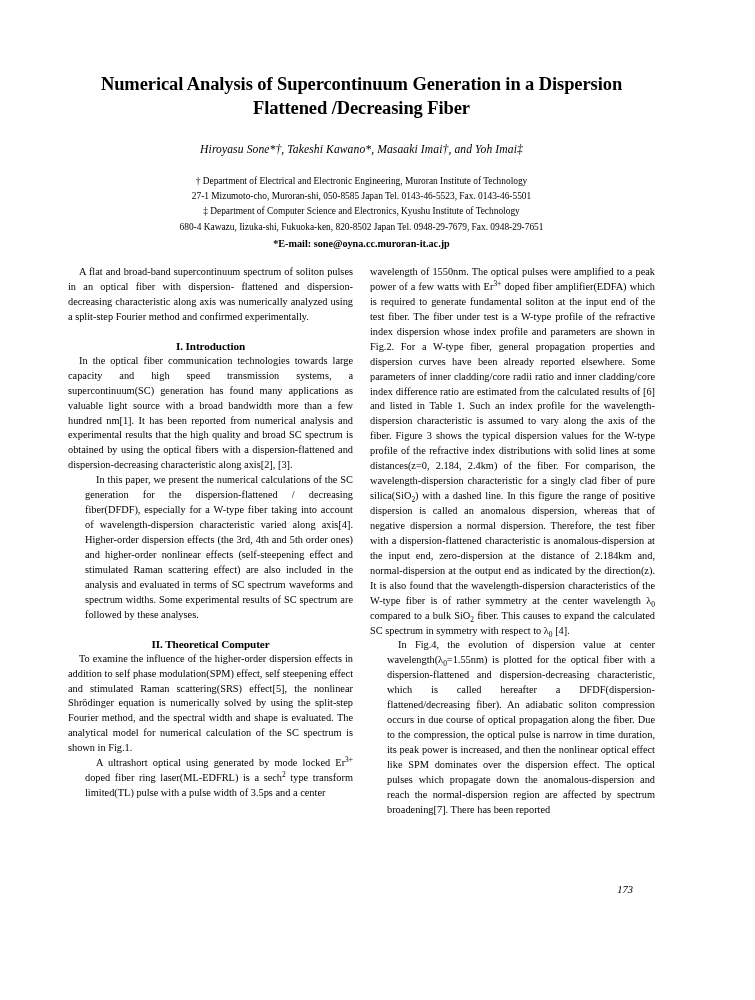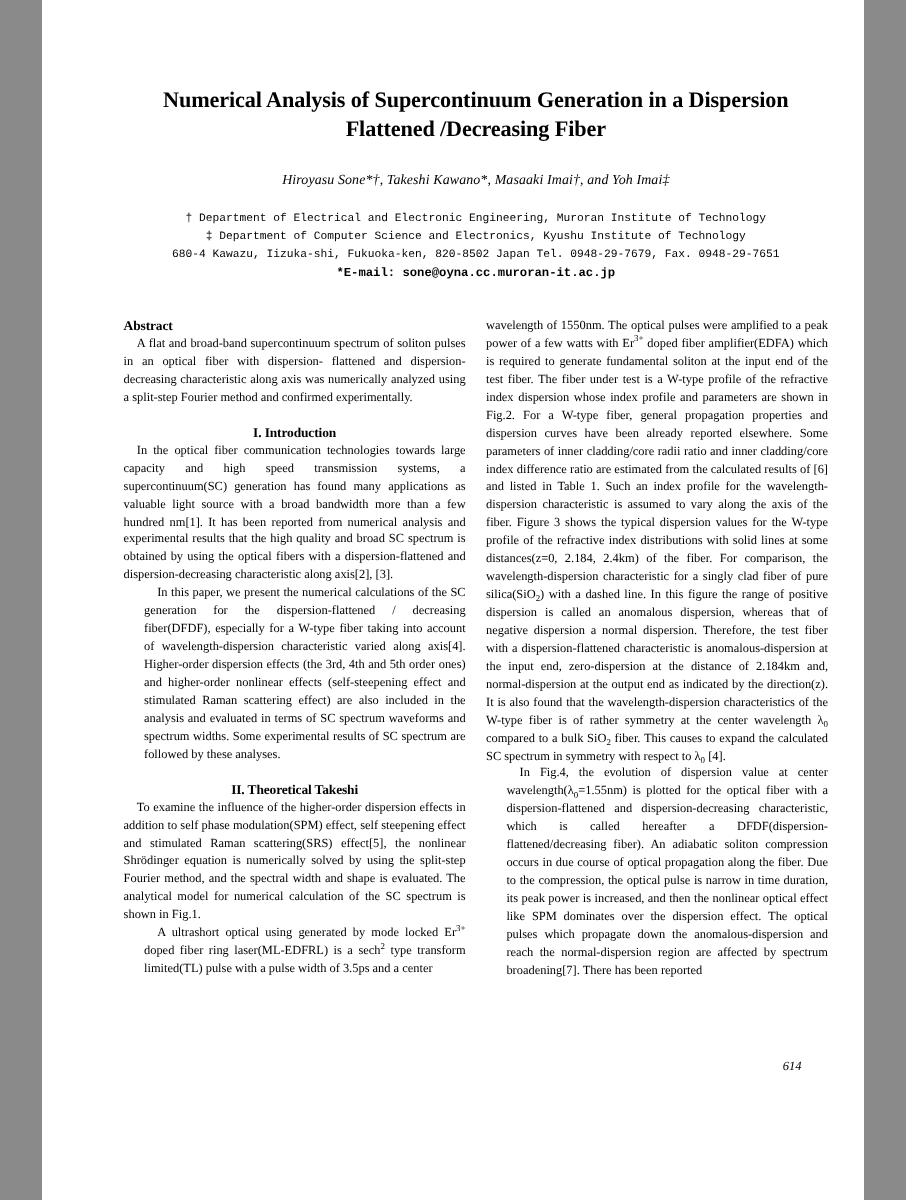--- a/index.html
+++ b/index.html
@@ -5,21 +5,21 @@
   html, body {
     margin: 0;
     padding: 0;
     background: #8a8a8a;
   }
   body {
     font-family: "Liberation Serif", serif;
   }
   .page {
     position: relative;
-    width: 685px;
+    width: 755px;
     height: 1000px;
     background: #ffffff;
     margin: 0 auto;
     overflow: hidden;
     box-sizing: border-box;
   }
   .page-inner {
     position: absolute;
     left: 68px;
     top: 0;
@@ -48,21 +48,21 @@
     color: #000;
     letter-spacing: 0.1px;
     font-style: italic;
   }
   .affil-block {
     margin-top: 18px;
     font-size: 9.4px;
     line-height: 1.62;
     color: #000;
   }
-  .affil-line { display: block; font-family: Liberation Mono, monospace; }
+  .affil-line { display: block; }
   .email-line {
     font-weight: bold;
     font-size: 10.2px;
     margin-top: 1px;
   }
   sup.marker {
     font-size: 0.72em;
     vertical-align: super;
     line-height: 0;
   }
@@ -128,46 +128,46 @@
 <div class="page">
   <div class="page-inner">
 
     <div class="title-block">
       <div class="doc-title">Numerical Analysis of Supercontinuum Generation in a Dispersion Flattened /Decreasing Fiber</div>
 
       <div class="authors">Hiroyasu Sone*†, Takeshi Kawano*, Masaaki Imai†, and Yoh Imai‡</div>
 
       <div class="affil-block">
         <span class="affil-line">† Department of Electrical and Electronic Engineering, Muroran Institute of Technology</span>
+        <span class="affil-line">27-1 Mizumoto-cho, Muroran-shi, 050-8585 Japan     Tel. 0143-46-5523, Fax. 0143-46-5501</span>
         <span class="affil-line">‡ Department of Computer Science and Electronics, Kyushu Institute of Technology</span>
         <span class="affil-line">680-4 Kawazu, Iizuka-shi, Fukuoka-ken, 820-8502 Japan    Tel. 0948-29-7679, Fax. 0948-29-7651</span>
         <span class="affil-line email-line">*E-mail: sone@oyna.cc.muroran-it.ac.jp</span>
       </div>
     </div>
 
     <div class="body-cols">
 
       <div class="col">
-        <h2 class="sec-head">Abstract</h2>
         <p class="para">A flat and broad-band supercontinuum spectrum of soliton pulses in an optical fiber with dispersion- flattened and dispersion-decreasing characteristic along axis was numerically analyzed using a split-step Fourier method and confirmed experimentally.</p>
 
         <h2 class="sec-head spaced">I. Introduction</h2>
         <p class="para">In the optical fiber communication technologies towards large capacity and high speed transmission systems, a supercontinuum(SC) generation has found many applications as valuable light source with a broad bandwidth more than a few hundred nm[1]. It has been reported from numerical analysis and experimental results that the high quality and broad SC spectrum is obtained by using the optical fibers with a dispersion-flattened and dispersion-decreasing characteristic along axis[2], [3].</p>
         <p class="para">In this paper, we present the numerical calculations of the SC generation for the dispersion-flattened / decreasing fiber(DFDF), especially for a W-type fiber taking into account of wavelength-dispersion characteristic varied along axis[4]. Higher-order dispersion effects (the 3rd, 4th and 5th order ones) and higher-order nonlinear effects (self-steepening effect and stimulated Raman scattering effect) are also included in the analysis and evaluated in terms of SC spectrum waveforms and spectrum widths. Some experimental results of SC spectrum are followed by these analyses.</p>
 
-        <h2 class="sec-head spaced">II. Theoretical Takeshi</h2>
+        <h2 class="sec-head spaced">II. Theoretical Computer</h2>
         <p class="para">To examine the influence of the higher-order dispersion effects in addition to self phase modulation(SPM) effect, self steepening effect and stimulated Raman scattering(SRS) effect[5], the nonlinear Shrödinger equation is numerically solved by using the split-step Fourier method, and the spectral width and shape is evaluated. The analytical model for numerical calculation of the SC spectrum is shown in Fig.1.</p>
 
         <p class="para"><span>A ultrashort optical using generated by mode locked Er</span><sup class="marker">3+</sup><span> doped fiber ring laser(ML-EDFRL) is a sech</span><sup class="marker">2</sup><span> type transform limited(TL) pulse with a pulse width of 3.5ps and a center</span></p>
       </div>
 
       <div class="col">
         <p class="para noindent"><span>wavelength of 1550nm. The optical pulses were amplified to a peak power of a few watts with Er</span><sup class="marker">3+</sup><span> doped fiber amplifier(EDFA) which is required to generate fundamental soliton at the input end of the test fiber. The fiber under test is a W-type profile of the refractive index dispersion whose index profile and parameters are shown in Fig.2. For a W-type fiber, general propagation properties and dispersion curves have been already reported elsewhere. Some parameters of inner cladding/core radii ratio and inner cladding/core index difference ratio are estimated from the calculated results of [6] and listed in Table 1. Such an index profile for the wavelength-dispersion characteristic is assumed to vary along the axis of the fiber. Figure 3 shows the typical dispersion values for the W-type profile of the refractive index distributions with solid lines at some distances(z=0, 2.184, 2.4km) of the fiber. For comparison, the wavelength-dispersion characteristic for a singly clad fiber of pure silica(SiO</span><sub class="sb">2</sub><span>) with a dashed line. In this figure the range of positive dispersion is called an anomalous dispersion, whereas that of negative dispersion a normal dispersion. Therefore, the test fiber with a dispersion-flattened characteristic is anomalous-dispersion at the input end, zero-dispersion at the distance of 2.184km and, normal-dispersion at the output end as indicated by the direction(z). It is also found that the wavelength-dispersion characteristics of the W-type fiber is of rather symmetry at the center wavelength λ</span><sub class="sb">0</sub><span> compared to a bulk SiO</span><sub class="sb">2</sub><span> fiber. This causes to expand the calculated SC spectrum in symmetry with respect to λ</span><sub class="sb">0</sub><span> [4].</span></p>
 
         <p class="para"><span>In Fig.4, the evolution of dispersion value at center wavelength(λ</span><sub class="sb">0</sub><span>=1.55nm) is plotted for the optical fiber with a dispersion-flattened and dispersion-decreasing characteristic, which is called hereafter a DFDF(dispersion-flattened/decreasing fiber). An adiabatic soliton compression occurs in due course of optical propagation along the fiber. Due to the compression, the optical pulse is narrow in time duration, its peak power is increased, and then the nonlinear optical effect like SPM dominates over the dispersion effect. The optical pulses which propagate down the anomalous-dispersion and reach the normal-dispersion region are affected by spectrum broadening[7]. There has been reported</span></p>
       </div>
 
     </div>
 
-    <div class="page-number">614</div>
+    <div class="page-number">173</div>
 
   </div>
 </div>
 
 </body></html>

